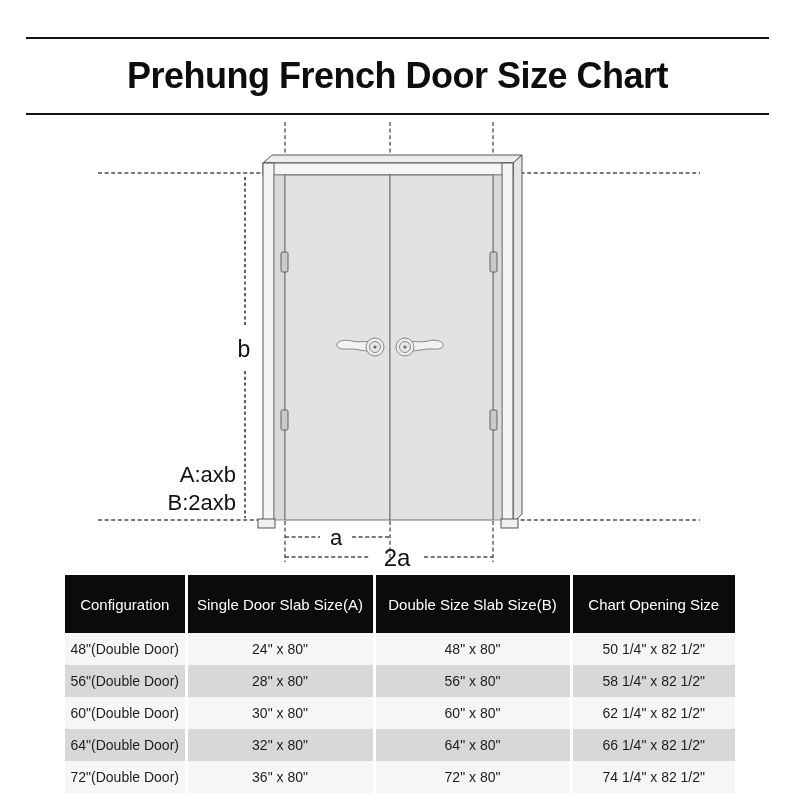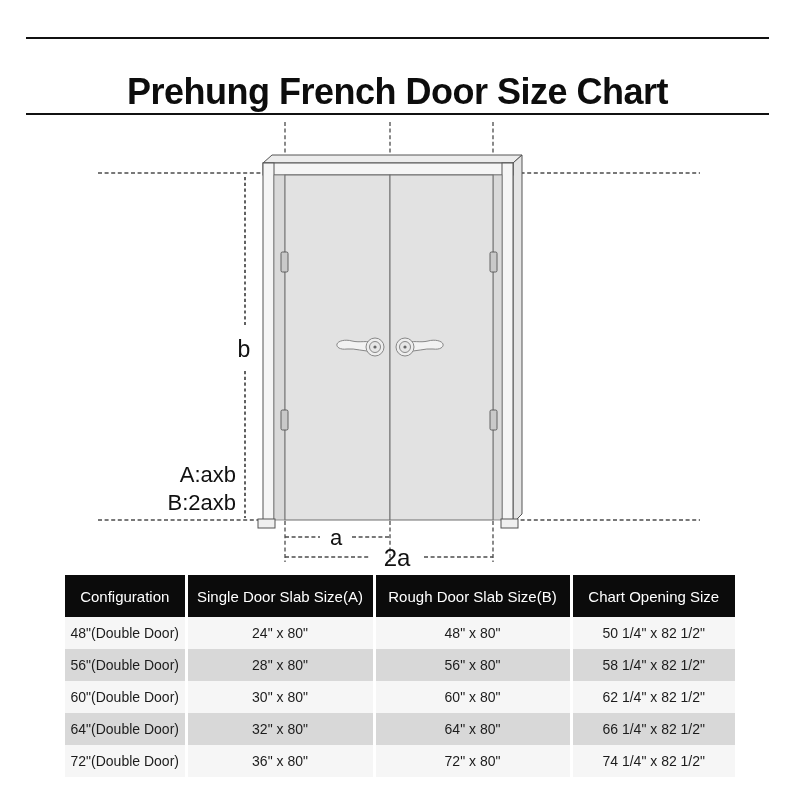--- a/index.html
+++ b/index.html
@@ -3,37 +3,37 @@
 <meta charset="utf-8">
 <style>
   html,body{margin:0;padding:0;}
   body{
     width:800px;height:800px;position:relative;background:#ffffff;
     font-family:"Liberation Sans",sans-serif;overflow:hidden;
   }
   .title-band{
     position:absolute;left:26px;right:31px;top:37px;height:74px;
     border-top:2px solid #111;border-bottom:2px solid #111;
-    display:flex;align-items:flex-end;justify-content:center;
+    display:flex;align-items:center;justify-content:center;
   }
   .title-band h1{
     margin:0;font-size:36px;font-weight:bold;color:#0d0d0d;letter-spacing:-0.5px;
     font-family:"Liberation Sans",sans-serif;
   }
   .diagram-svg{position:absolute;left:0;top:115px;width:800px;height:455px;}
   .dash{stroke:#4c4c4c;stroke-width:1.3;fill:none;stroke-dasharray:4 2.6;}
   .dash-thick{stroke:#5a5a5a;stroke-width:1.9;fill:none;stroke-dasharray:3.2 2.6;}
   .dim-text{fill:#111;font-family:"Liberation Sans",sans-serif;}
   .size-table{
     position:absolute;left:65px;top:575px;width:670px;
     border-collapse:collapse;table-layout:fixed;
   }
   .size-table th{
     background:#0b0b0b;color:#ffffff;height:42px;
-    font-weight:normal;font-size:15px;text-align:center;padding:0;
+    font-weight:normal;font-size:15px;text-align:center;padding:8px;
   }
   .size-table td{
     height:32px;font-size:14px;text-align:center;color:#1c1c1c;padding:0;
   }
   .size-table th + th, .size-table td + td{border-left:3px solid #ffffff;margin-left:48px;}
   .size-table tbody tr:nth-child(odd){background:#f6f6f6;}
   .size-table tbody tr:nth-child(even){background:#d8d8d8;}
 </style>
 </head>
 <body>
@@ -120,21 +120,21 @@
   <colgroup>
     <col style="width:121px">
       <col style="width:188px">
       <col style="width:197px">
       <col style="width:164px">
   </colgroup>
   <thead>
     <tr>
       <th>Configuration</th>
       <th>Single Door Slab Size(A)</th>
-      <th>Rough Door Slab Size(B)</th>
+      <th>Double Size Slab Size(B)</th>
       <th>Chart Opening Size</th>
     </tr>
   </thead>
   <tbody>
     <tr>
       <td>48"(Double Door)</td>
       <td>24" x 80"</td>
       <td>48" x 80"</td>
       <td>50 1/4" x 82 1/2"</td>
     </tr>

